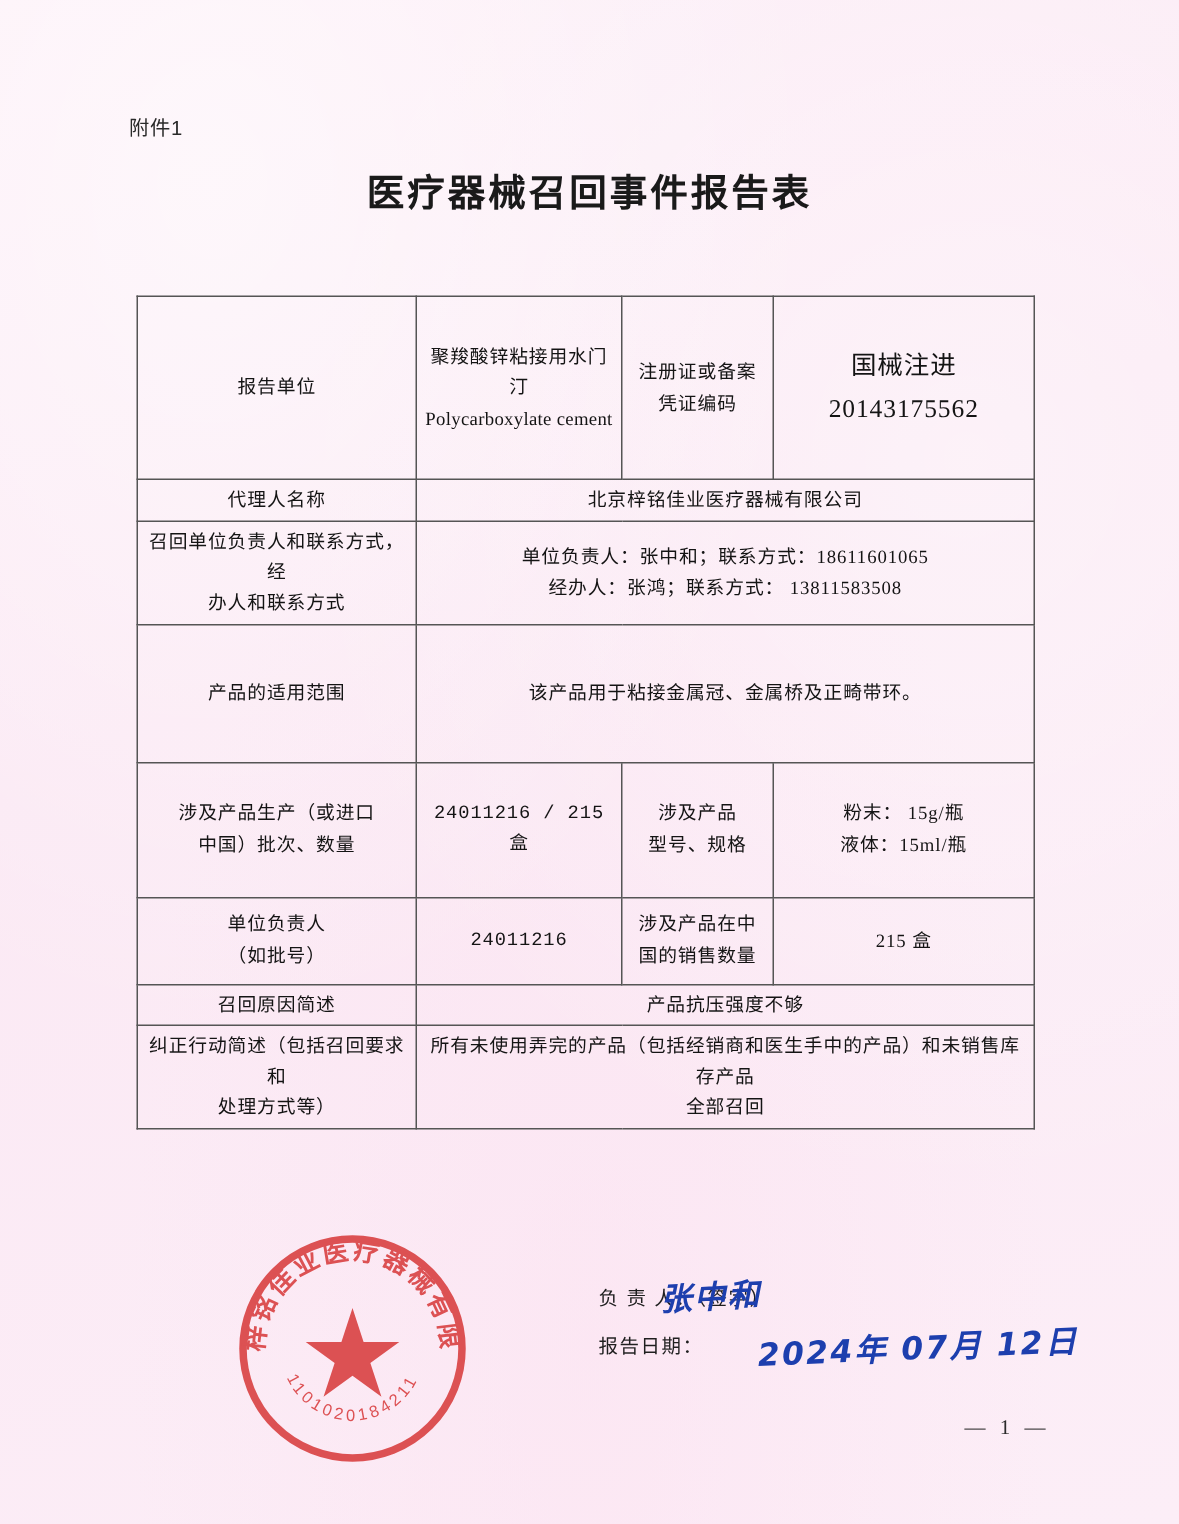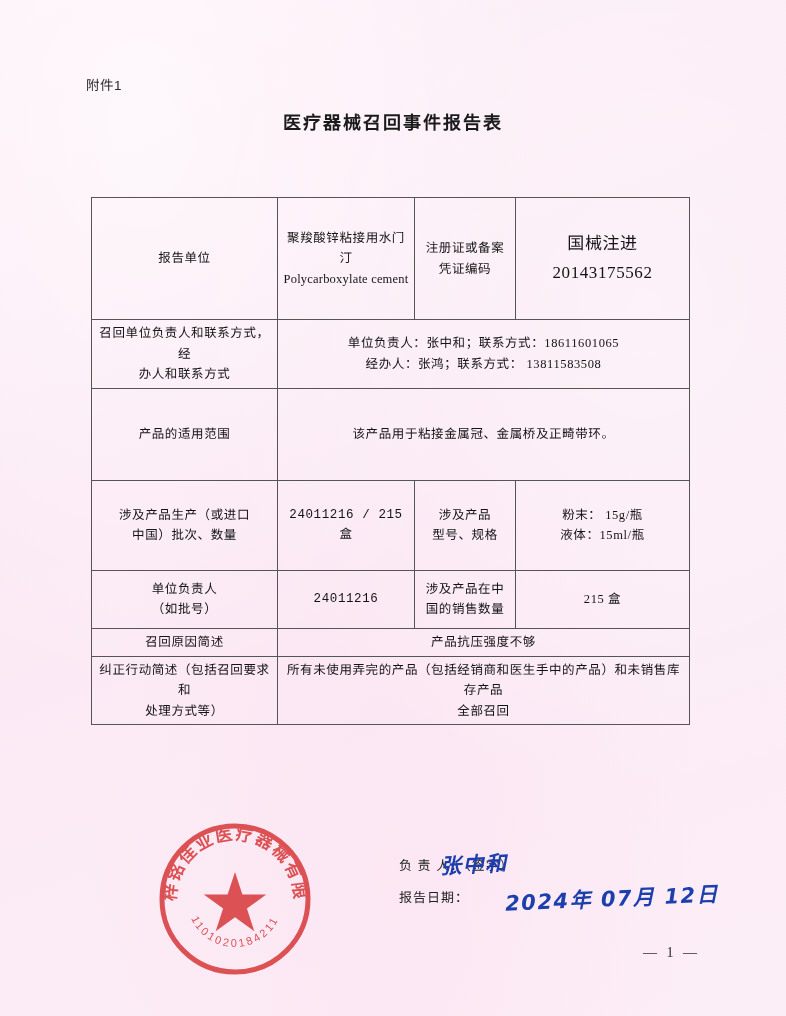--- a/index.html
+++ b/index.html
@@ -41,21 +41,21 @@
     font-family: "Liberation Sans", "DejaVu Sans", sans-serif;
     color: #2a2a2a;
   }
 
   .doc-title {
     position: absolute;
     left: 0;
     right: 0;
     top: 108px;
     text-align: center;
-    font-size: 18px;
+    font-size: 25px;
     font-weight: bold;
     letter-spacing: 2px;
     font-family: "Liberation Sans", "DejaVu Sans", sans-serif;
     color: #1a1a1a;
   }
 
   .submit-row {
     position: absolute;
     left: 88px;
     right: 86px;
@@ -197,20 +197,24 @@
           <div class="en">Polycarboxylate cement</div>
         </td>
         <td class="lbl">
           <div>注册证或备案</div>
           <div>凭证编码</div>
         </td>
         <td class="val-big">国械注进 20143175562</td>
       </tr>
 
 
+      <tr style="height:26px">
+        <td class="lbl">代理人名称</td>
+        <td class="val" colspan="3">北京梓铭佳业医疗器械有限公司</td>
+      </tr>
 
       <tr style="height:46px">
         <td class="lbl">
           <div>召回单位负责人和联系方式，经</div>
           <div>办人和联系方式</div>
         </td>
         <td class="val" colspan="3">
           <div>单位负责人：张中和；联系方式：18611601065</div>
           <div>经办人：张鸿；联系方式： 13811583508</div>
         </td>

